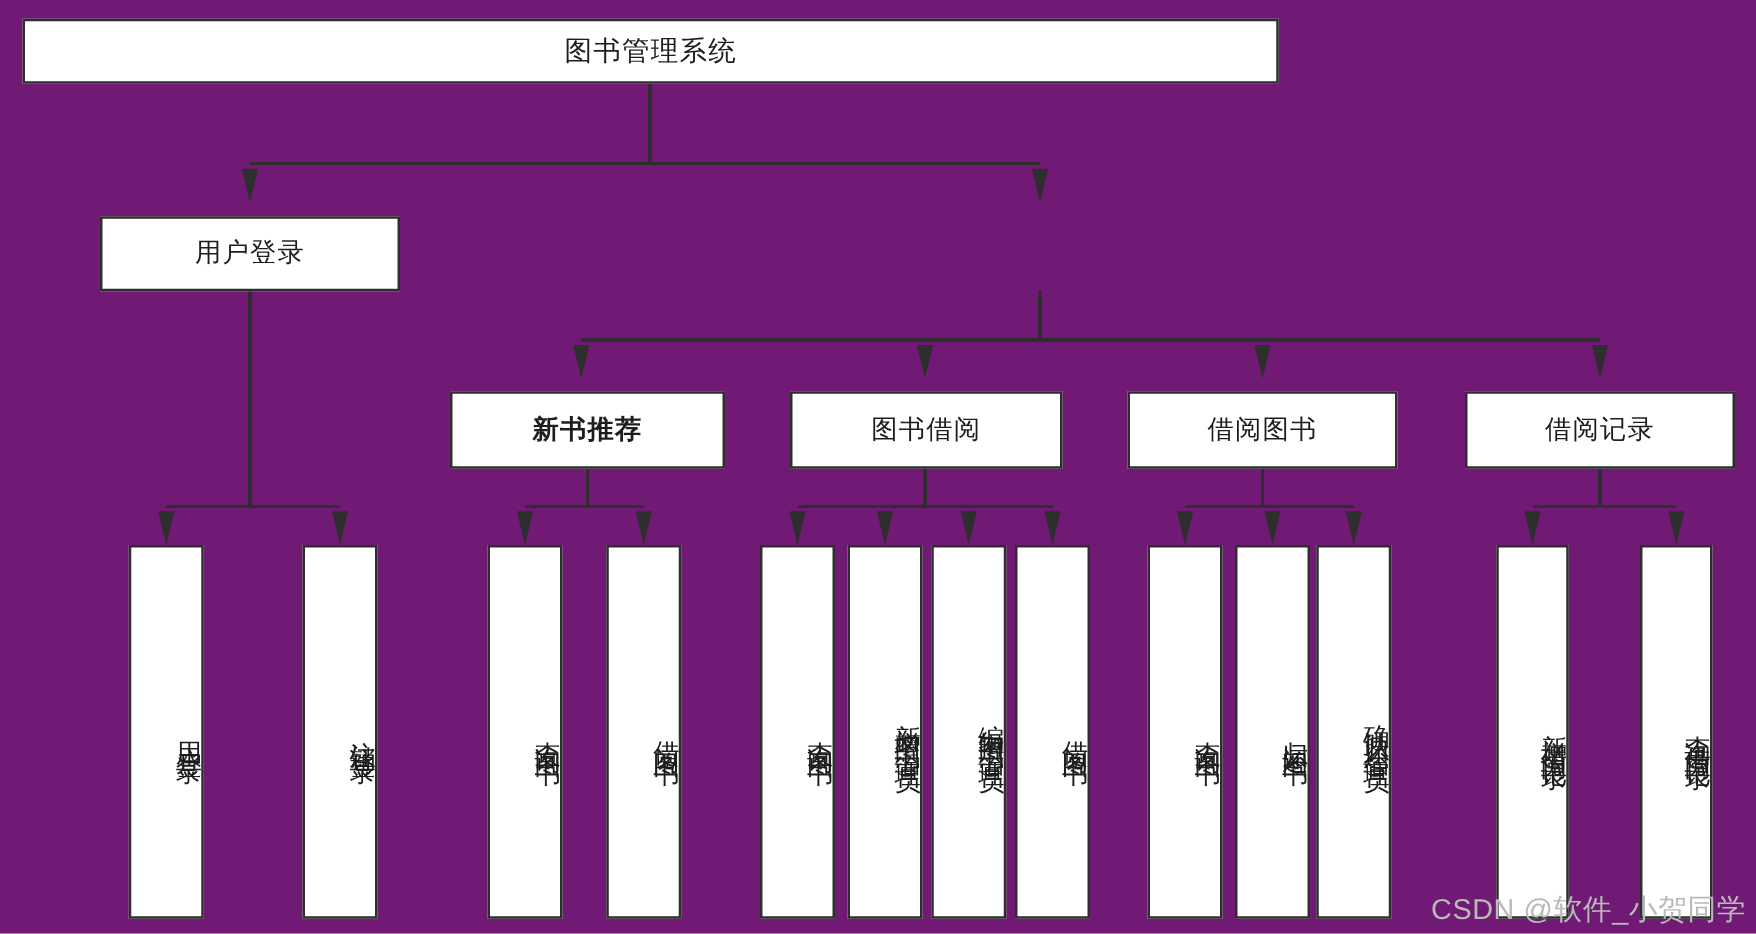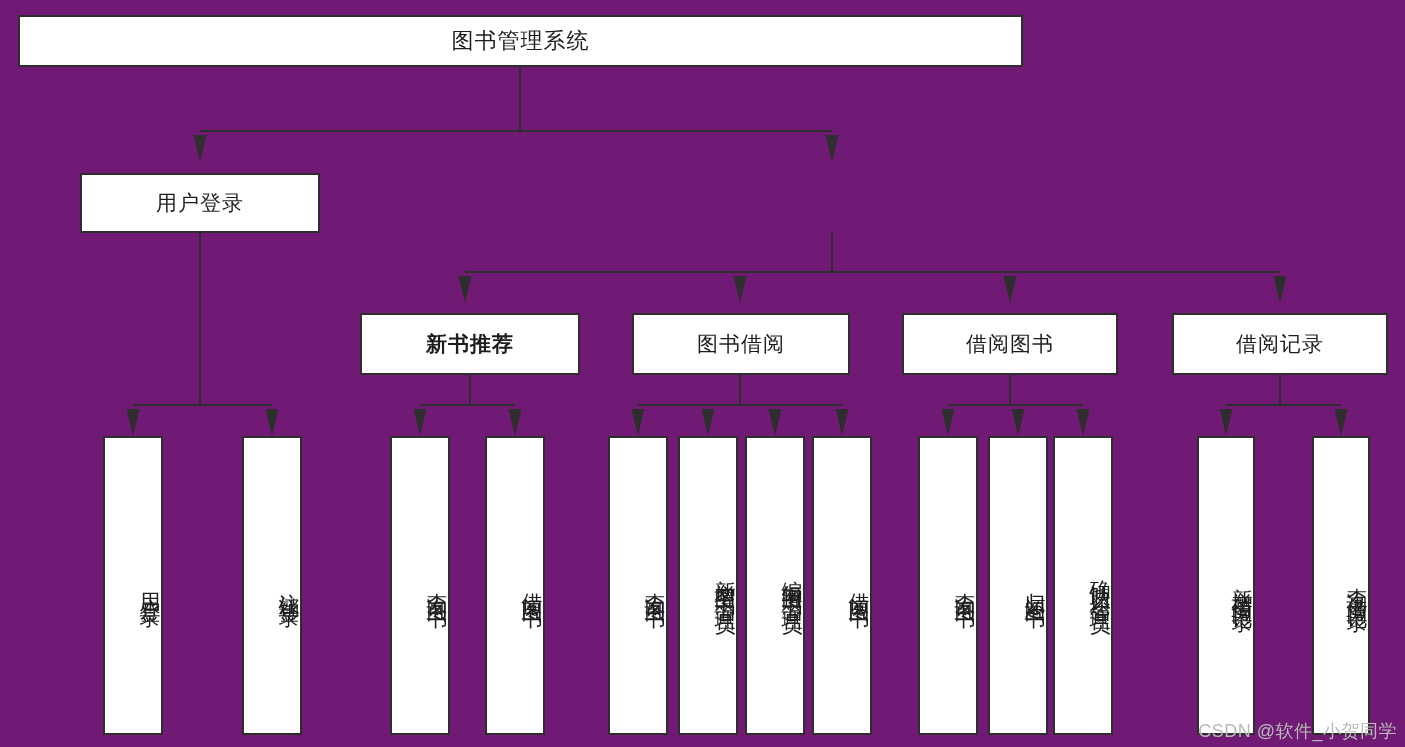--- a/index.html
+++ b/index.html
@@ -59,21 +59,21 @@
     writing-mode: vertical-rl;
     text-orientation: upright;
     display: block;
     text-align: center;
     max-height: 100%;
   }
   .watermark {
     position: absolute;
     right: 8px;
     bottom: 4px;
-    font-size: 18px;
+    font-size: 23px;
     color: #b9b9b9;
     letter-spacing: 0.5px;
     z-index: 3;
     white-space: nowrap;
   }
 </style>
 </head>
 <body>
 
 <div id="canvas">
@@ -124,21 +124,21 @@
 
   <div class="node horizontal" style="left:360px; top:313px; width:220px; height:62px;font-weight:bold;">
     <span>新书推荐</span>
   </div>
   <div class="node horizontal" style="left:632px; top:313px; width:218px; height:62px;text-align:center;">
     <span>图书借阅</span>
   </div>
   <div class="node horizontal" style="left:902px; top:313px; width:216px; height:62px;">
     <span>借阅图书</span>
   </div>
-  <div class="node horizontal" style="left:1172px; top:313px; width:216px; height:62px;">
+  <div class="node horizontal" style="left:1172px; top:313px; width:216px; height:62px;font-family:Liberation Serif, serif;">
     <span>借阅记录</span>
   </div>
 
   <div class="node vertical" style="left:103px; top:436px; width:60px; height:299px;">
     <span class="vlabel">用户登录</span>
   </div>
   <div class="node vertical" style="left:242px; top:436px; width:60px; height:299px;">
     <span class="vlabel">注销登录</span>
   </div>
 

